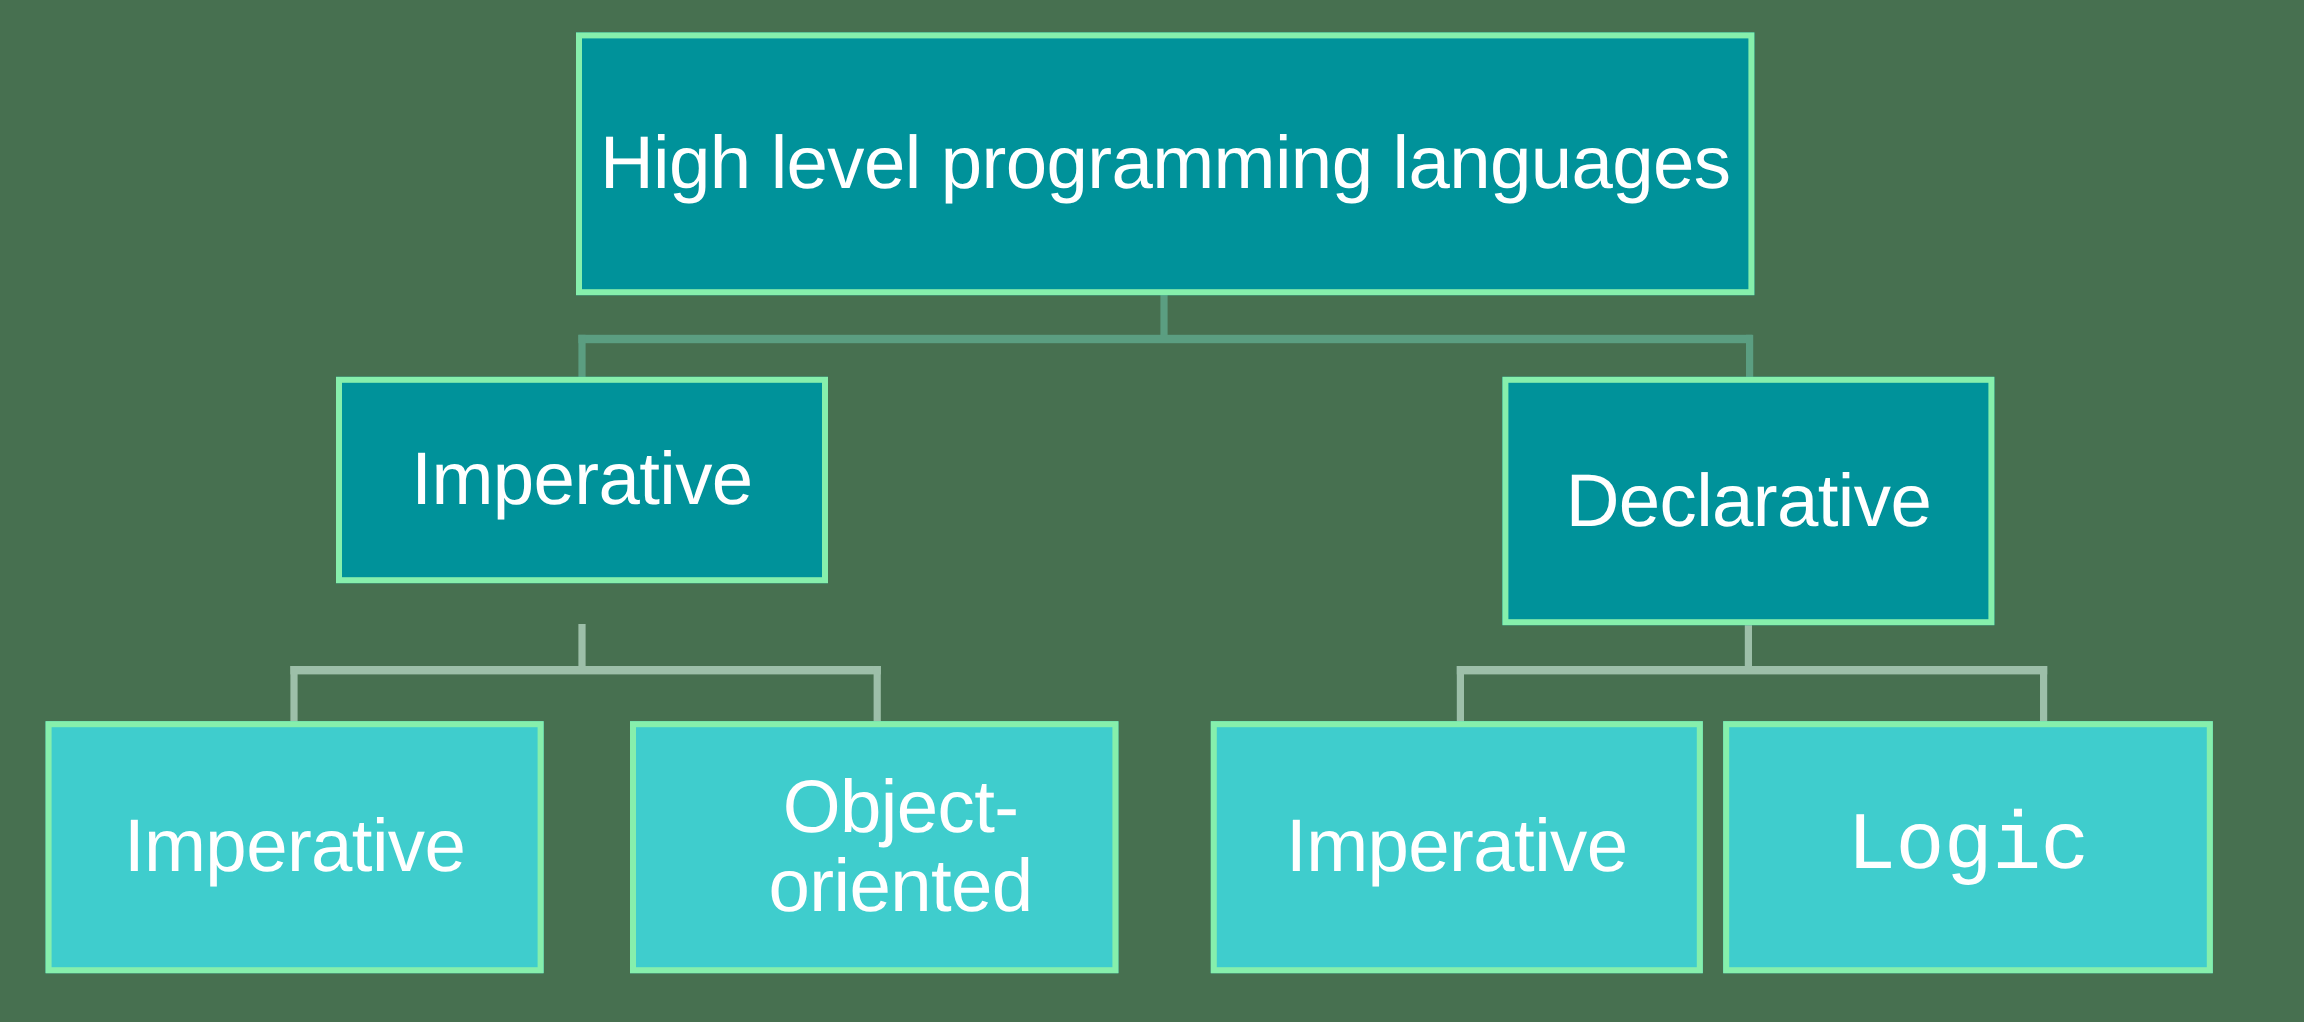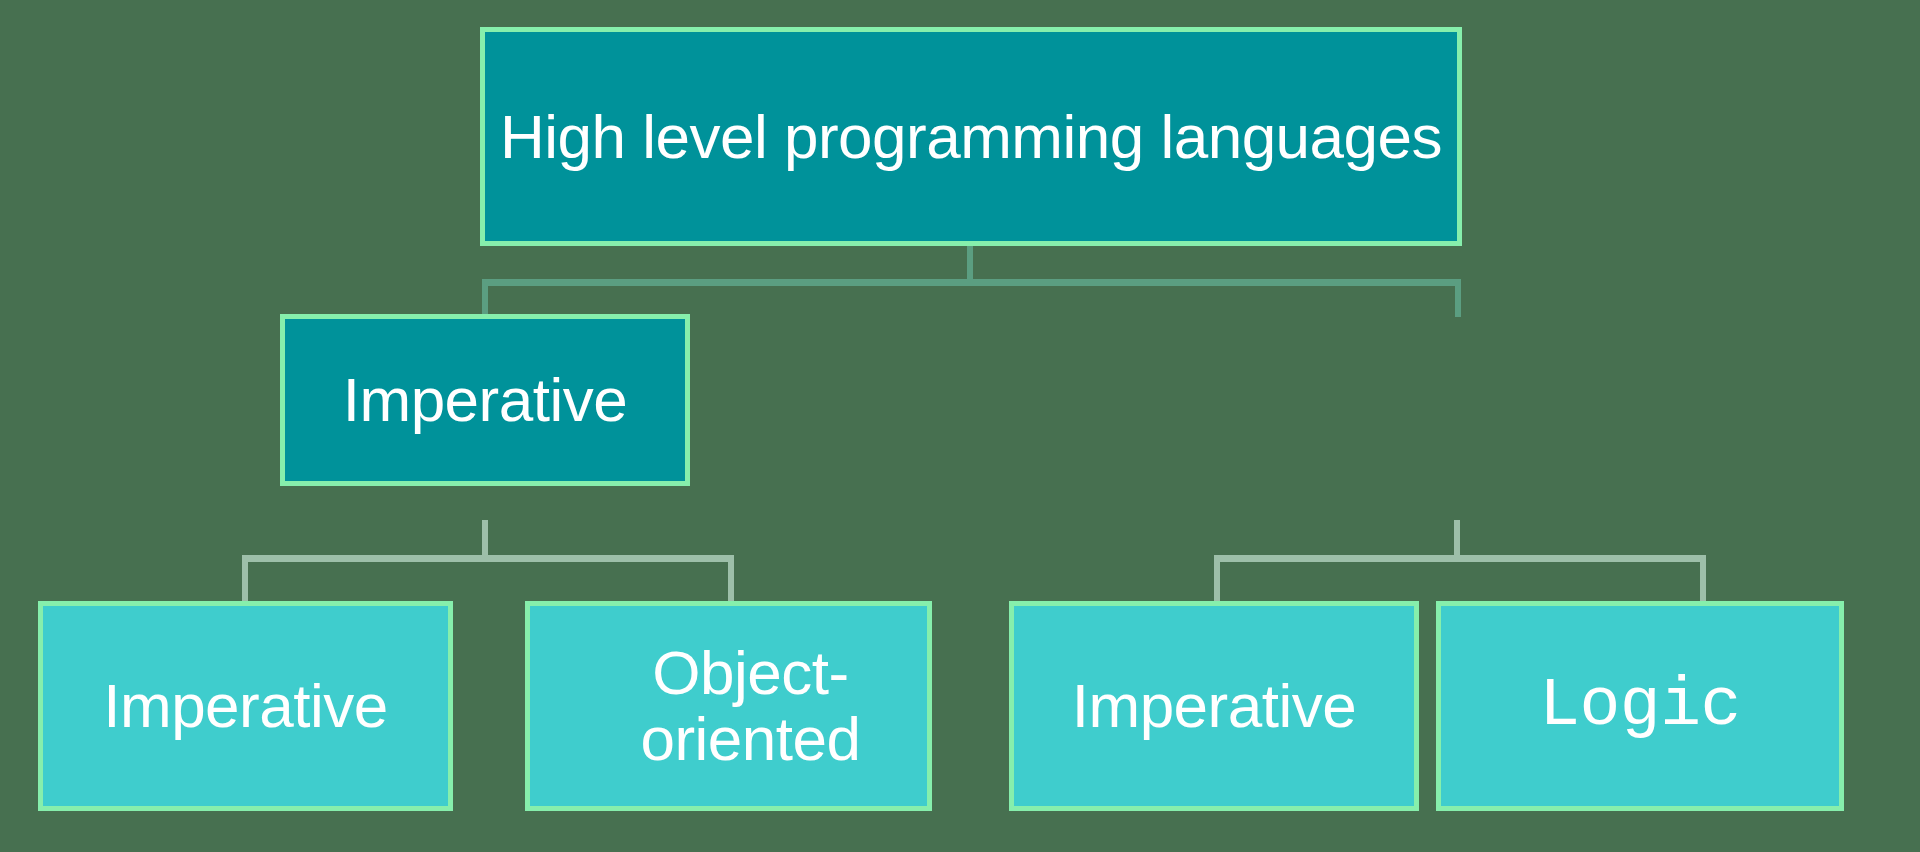--- a/index.html
+++ b/index.html
@@ -127,20 +127,23 @@
   <div class="conn conn-lower" id="conn-functional-drop"></div>
   <div class="conn conn-lower" id="conn-logic-drop"></div>
 
   <div class="node level-1" id="node-root">
     <span class="node-label">High level programming languages</span>
   </div>
 
   <div class="node level-2" id="node-imperative">
     <span class="node-label">Imperative</span>
   </div>
+  <div class="node level-2" id="node-declarative">
+    <span class="node-label">Declarative</span>
+  </div>
 
   <div class="node level-3" id="node-procedural">
     <span class="node-label">Imperative</span>
   </div>
   <div class="node level-3" id="node-object-oriented">
     <span class="node-label">Object-oriented</span>
   </div>
   <div class="node level-3" id="node-functional">
     <span class="node-label">Imperative</span>
   </div>

